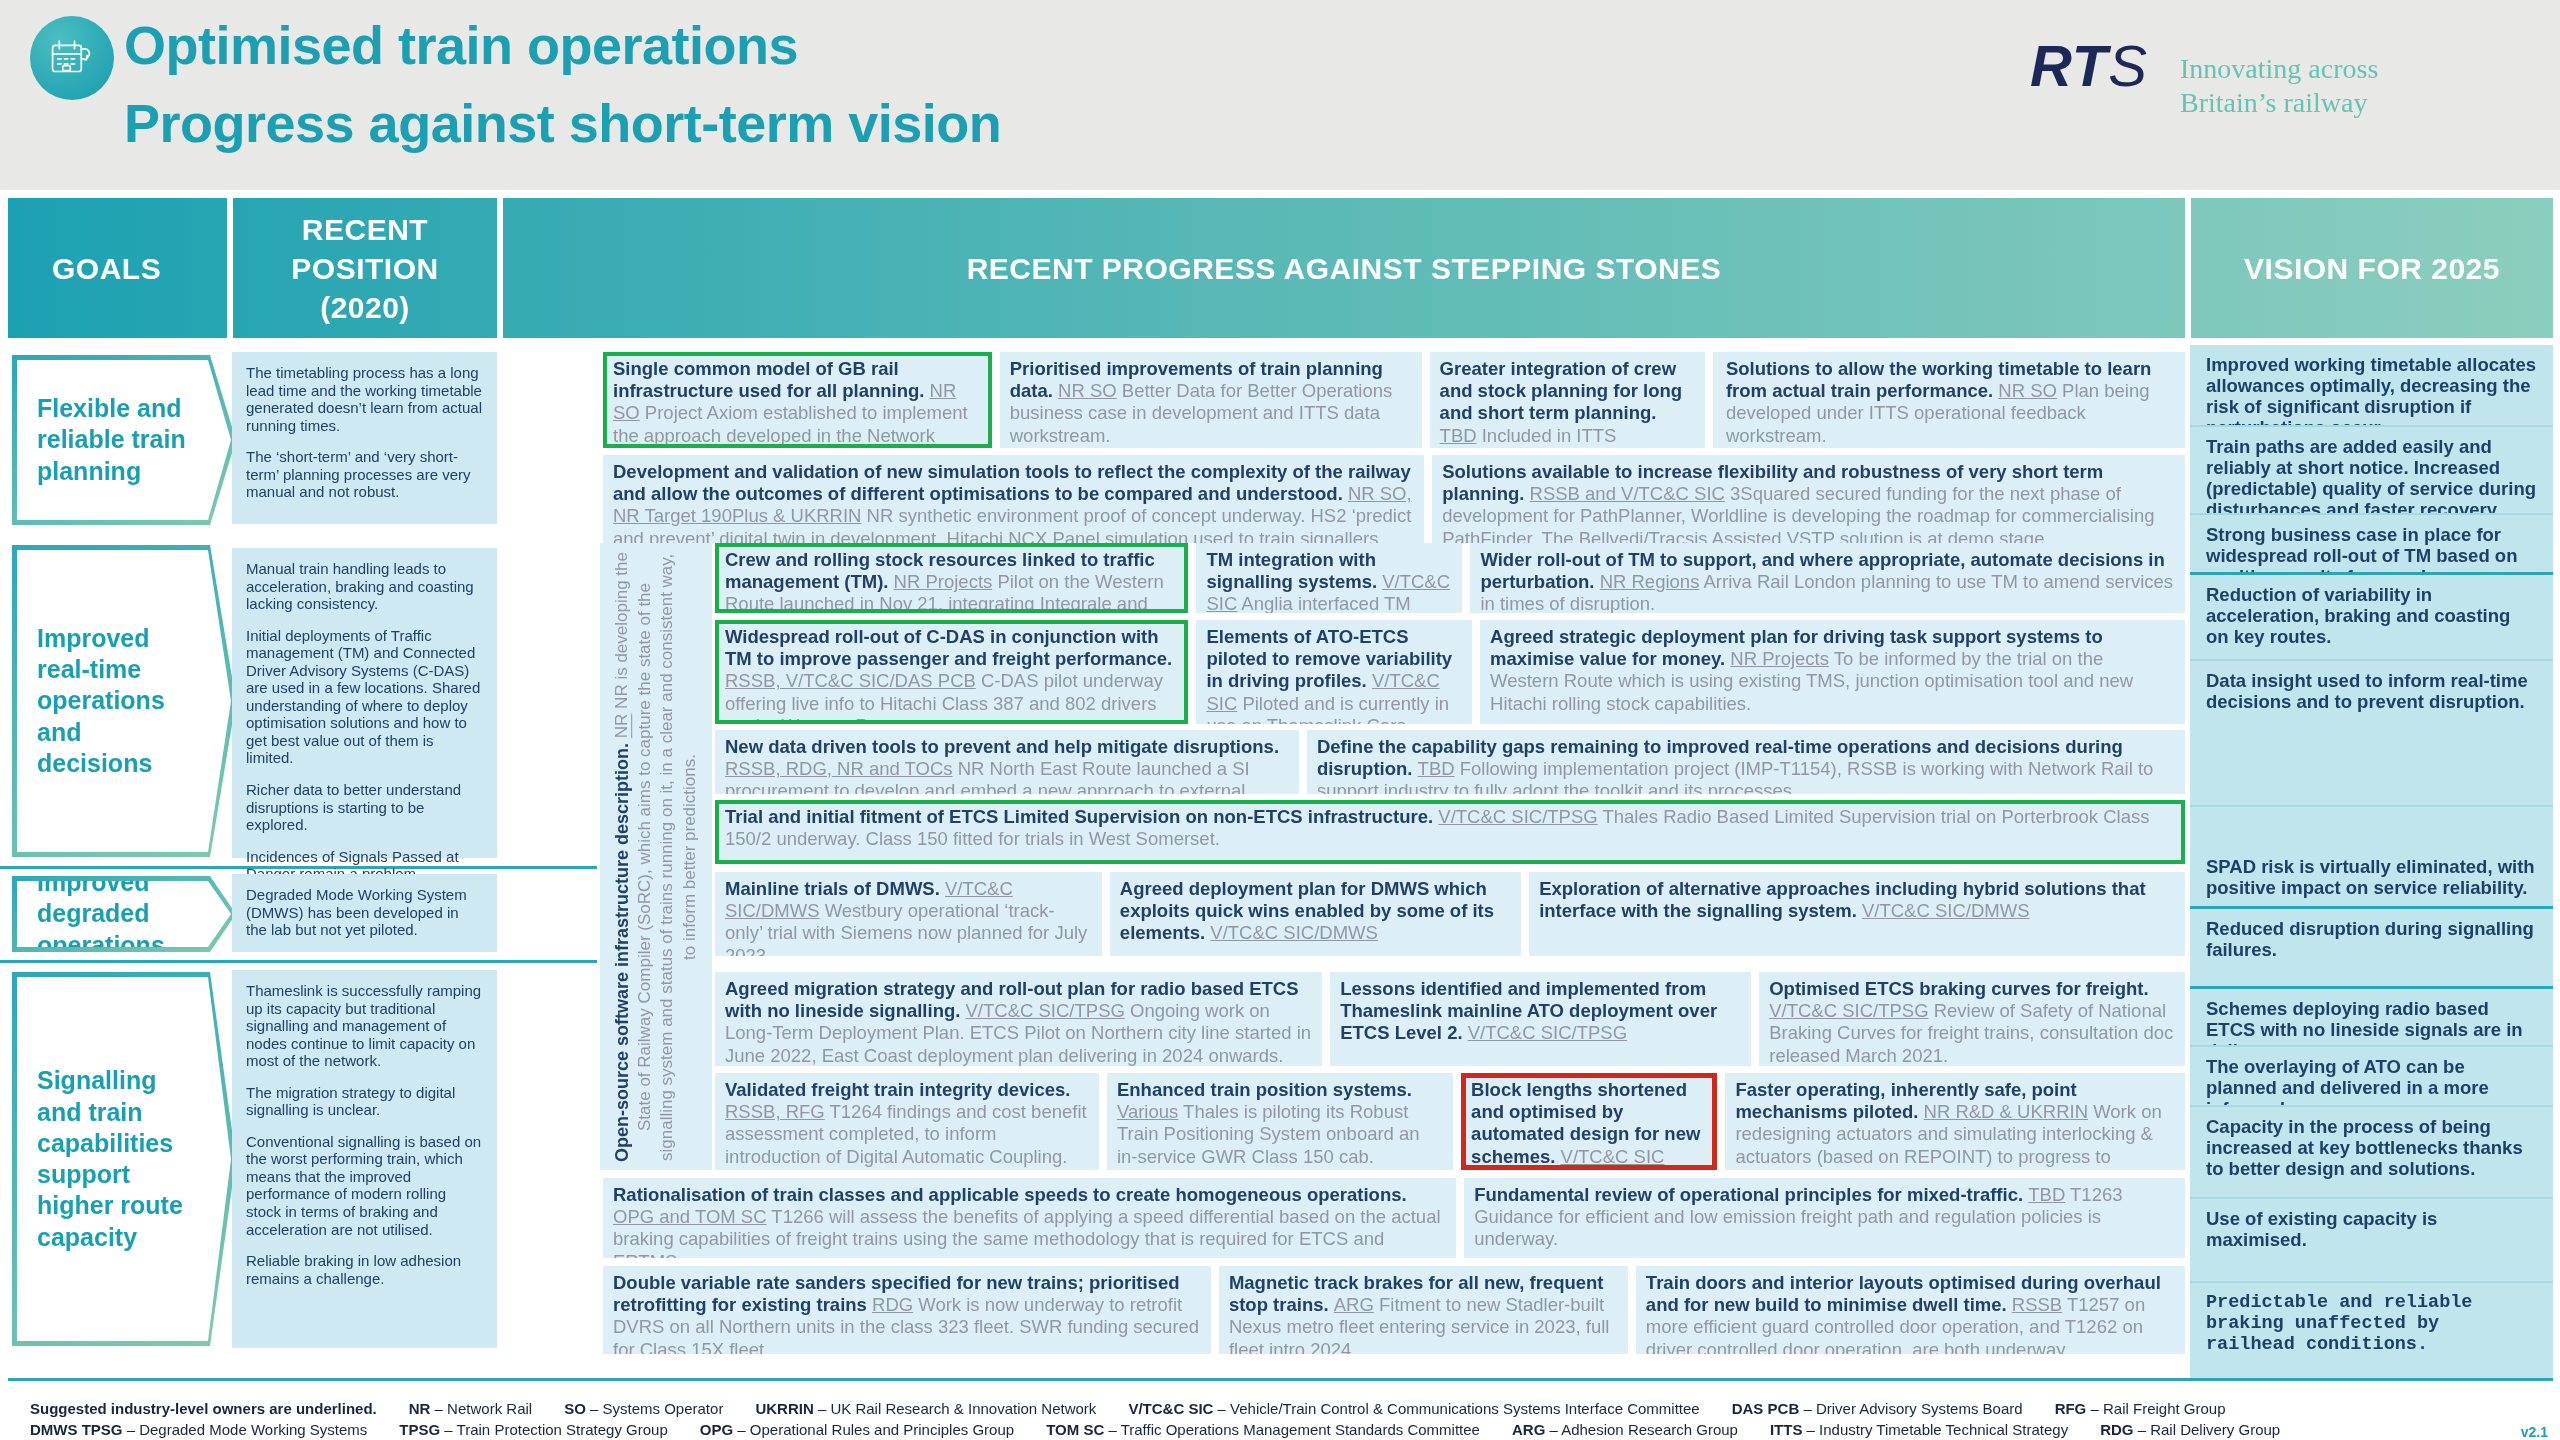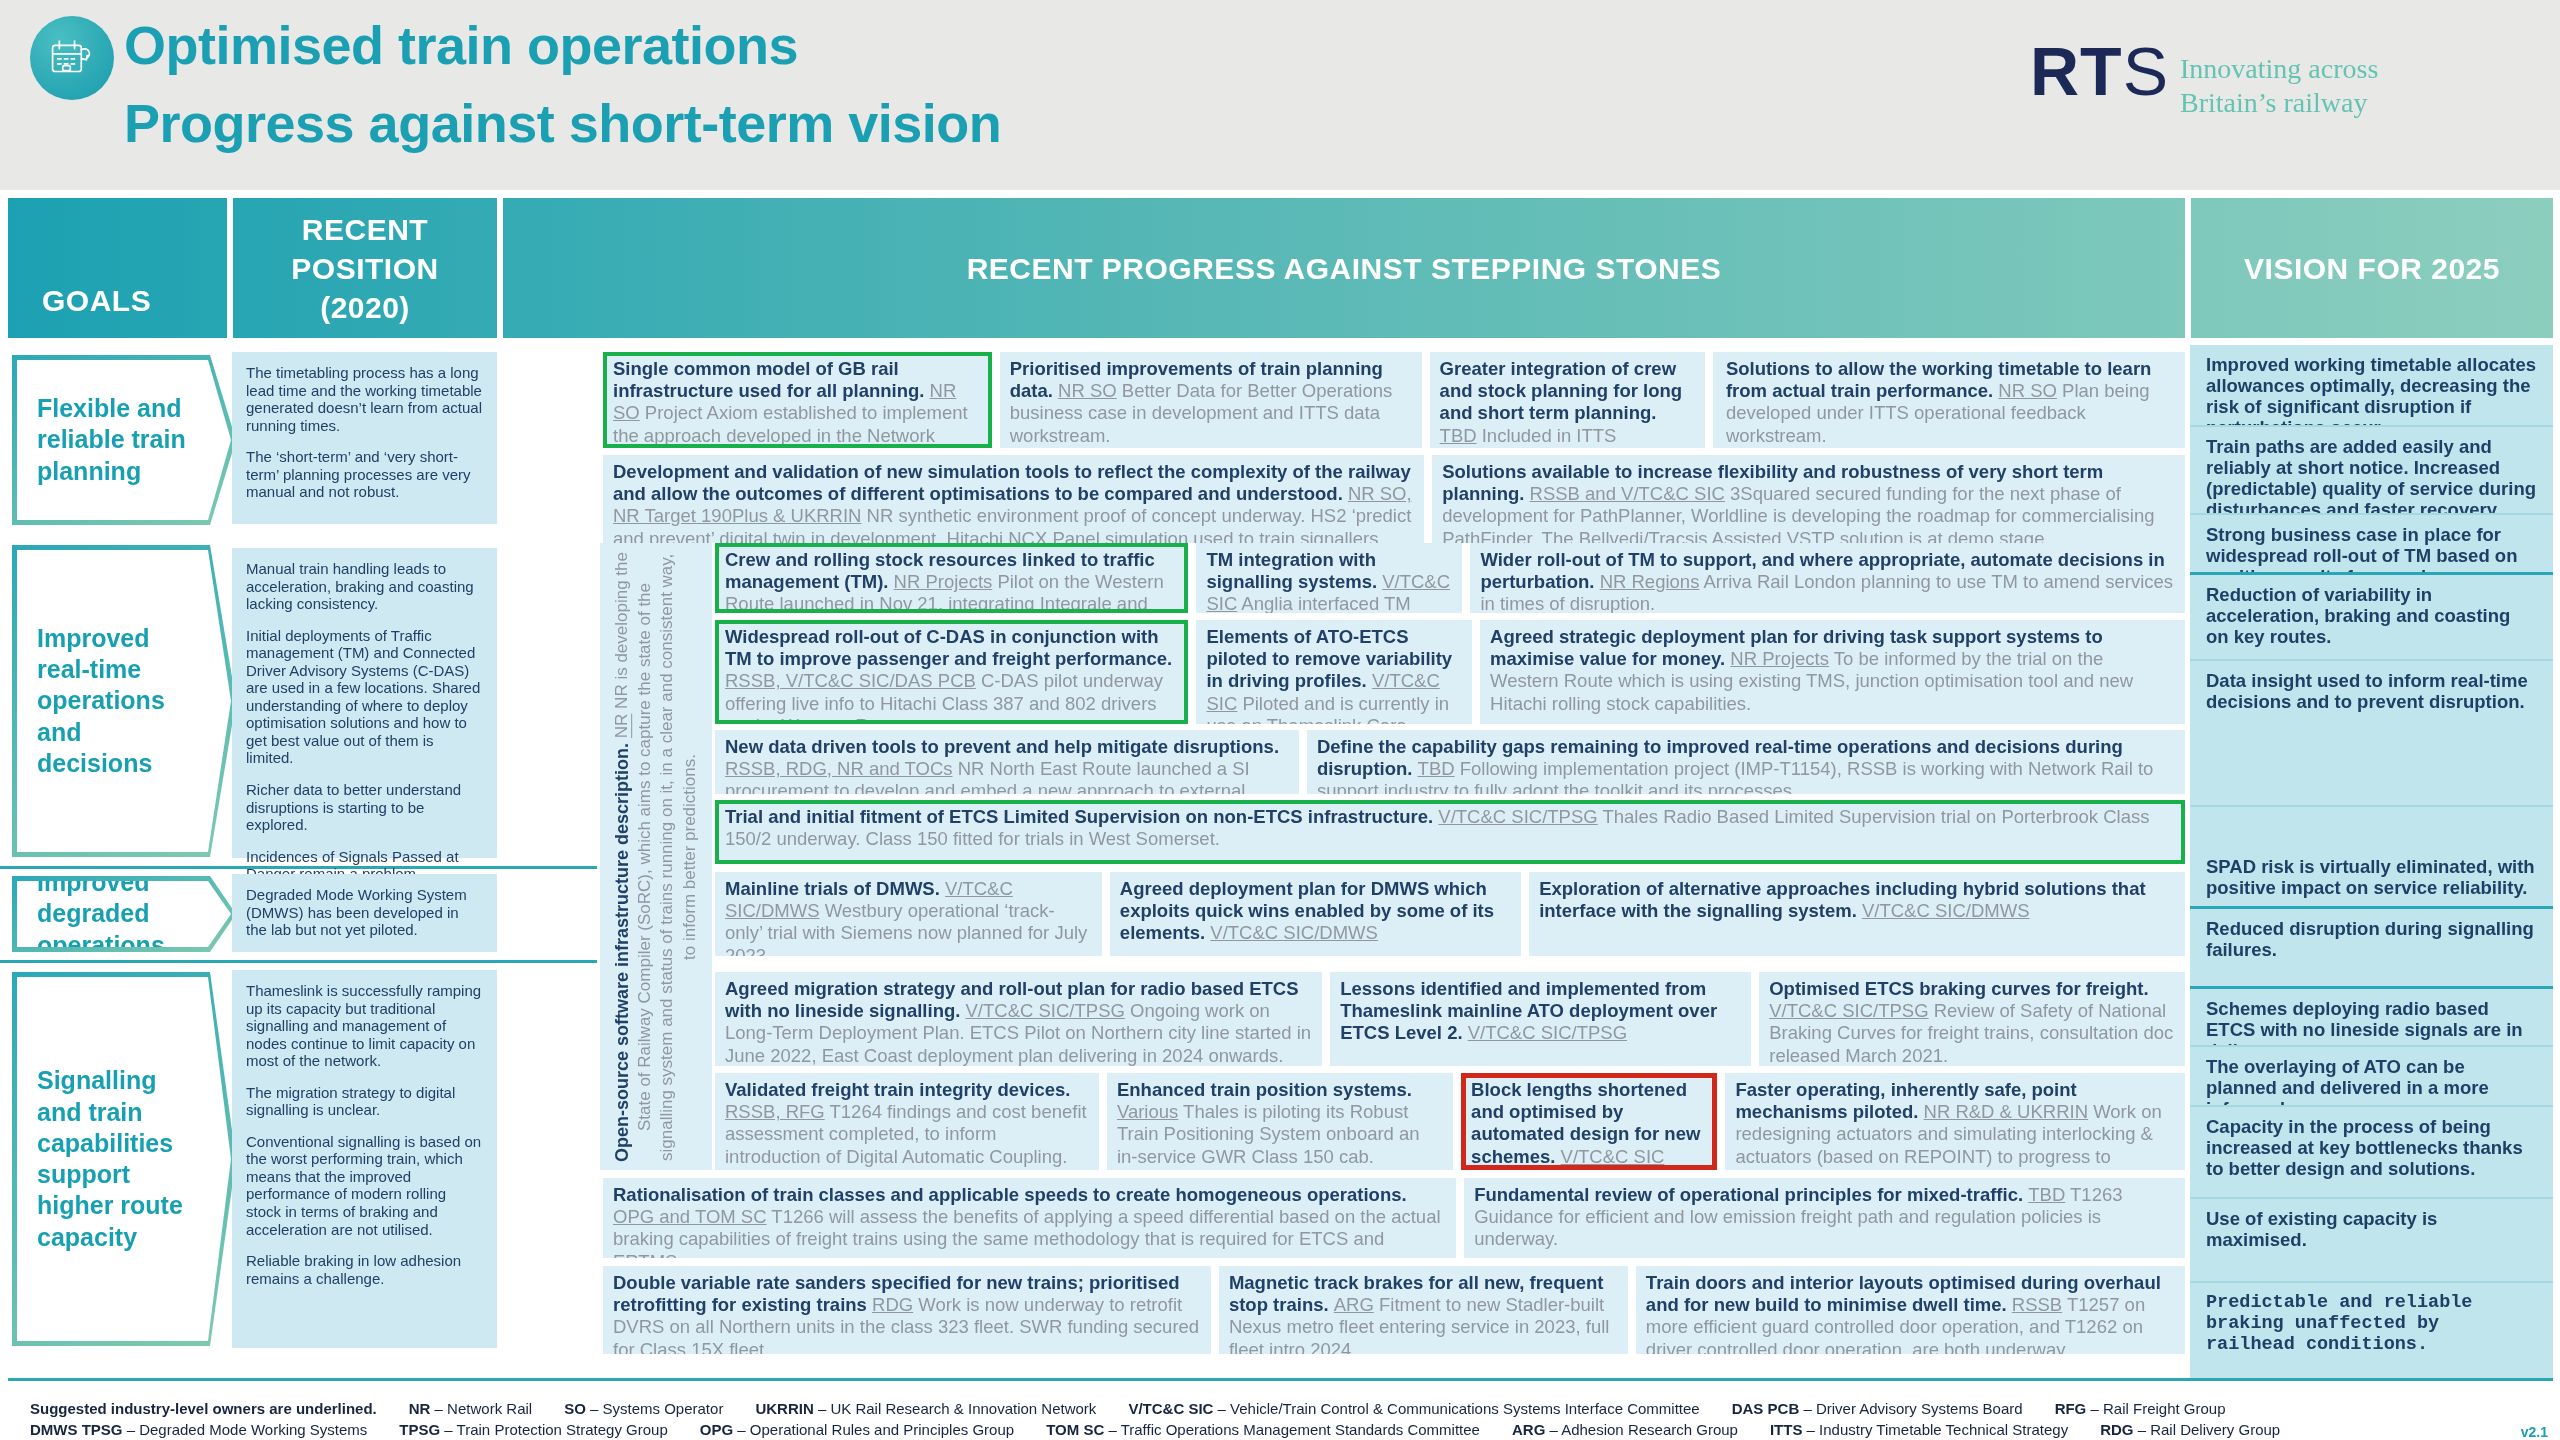--- a/index.html
+++ b/index.html
@@ -2,30 +2,30 @@
 <html><head>
 <meta charset="utf-8">
 <style>
   html,body{margin:0;padding:0;background:#fff;}
   .page{position:relative;width:2560px;height:1440px;background:#ffffff;font-family:"Liberation Sans",sans-serif;overflow:hidden;}
   
   .hdr{position:absolute;top:0;left:0;width:2560px;height:190px;background:#e8e9e7;}
   .icon-circle{position:absolute;left:30px;top:16px;width:84px;height:84px;border-radius:50%;
     background:radial-gradient(circle at 35% 28%,#49bfc1,#189aad);display:flex;align-items:center;justify-content:center;}
   .title{position:absolute;left:124px;top:6px;font-size:54px;font-weight:bold;color:#1b9fb2;line-height:1.45;letter-spacing:-0.5px;}
-  .logo{position:absolute;left:2030px;top:32px;font-size:68px;color:#1c2957;letter-spacing:1px;}
+  .logo{position:absolute;left:2030px;top:32px;font-size:58px;color:#1c2957;letter-spacing:1px;font-style:italic;}
   .logo .rt{font-weight:bold;}
   .logo .s{font-weight:normal;}
   .tagline{position:absolute;left:2180px;top:52px;font-family:"Liberation Serif",serif;font-size:28px;color:#64c3b2;line-height:1.22;}
   
   .band{position:absolute;top:198px;left:8px;width:2545px;height:140px;background:linear-gradient(90deg,#1ca1b2 0%,#55b7b5 45%,#8ccebe 100%);}
   .band-sep{position:absolute;top:198px;width:6px;height:140px;background:#ffffff;z-index:3;}
   .band-label{position:absolute;top:198px;height:140px;display:flex;flex-direction:column;align-items:center;justify-content:center;
     color:#fff;font-weight:bold;font-size:30px;letter-spacing:0.5px;z-index:2;text-align:center;line-height:1.3;}
-  .band-label.goals{align-items:flex-start;padding-left:34px;box-sizing:border-box;margin-top:32px;}
+  .band-label.goals{align-items:flex-start;padding-left:44px;box-sizing:border-box;}
   
   .content{position:absolute;top:338px;left:0;width:2560px;height:1062px;background:#fff;}
   .goal{position:absolute;left:12px;width:224px;background:linear-gradient(155deg,#2ba8b8 0%,#7fcaae 100%);
     clip-path:polygon(0 0,calc(100% - 26px) 0,100% 50%,calc(100% - 26px) 100%,0 100%);}
   .goal-in{position:absolute;inset:5px;background:#ffffff;clip-path:polygon(0 0,calc(100% - 23px) 0,100% 50%,calc(100% - 23px) 100%,0 100%);
     display:flex;align-items:center;padding:8px 34px 8px 20px;box-sizing:border-box;
     color:#17a0b2;font-weight:bold;font-size:25px;line-height:1.25;}
   .rp{position:absolute;left:232px;width:265px;background:#cfe9f3;padding:12px 14px;box-sizing:border-box;
     color:#204067;font-size:15px;line-height:1.17;}
   .rp p{margin:0 0 14px 0;}

